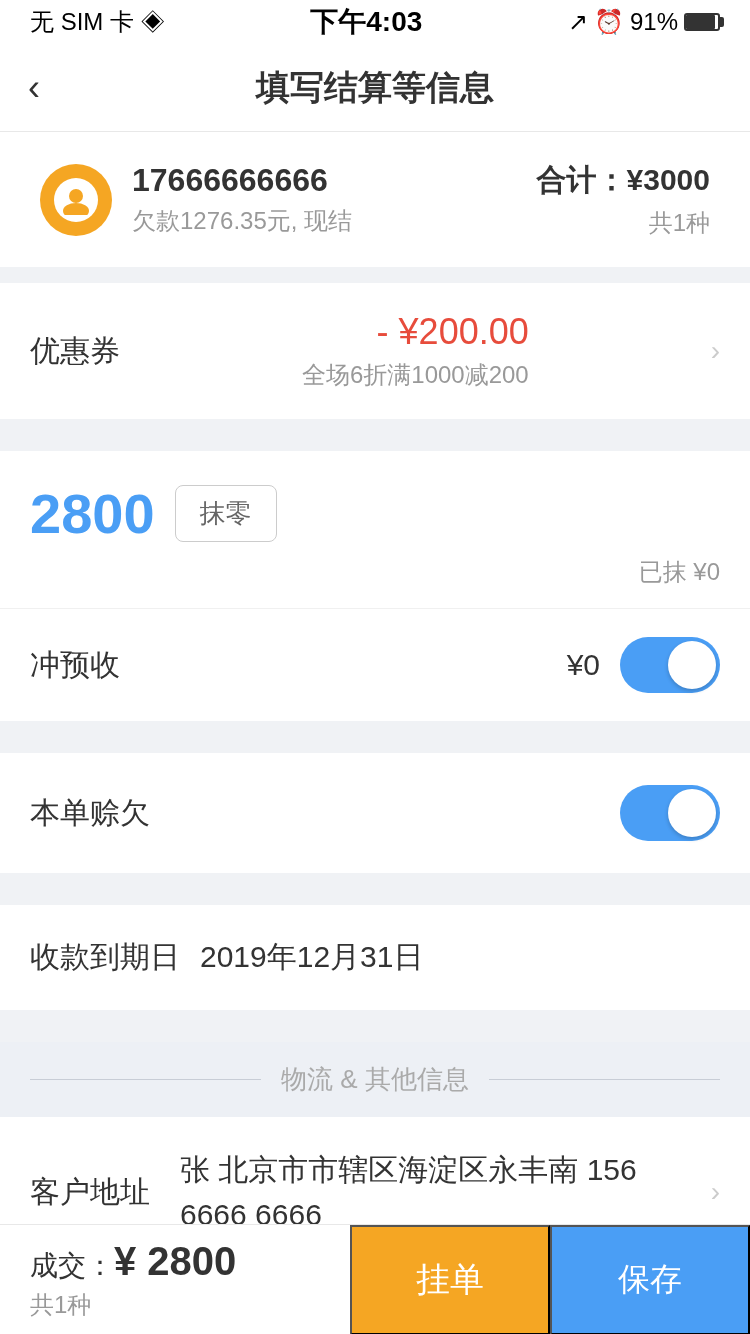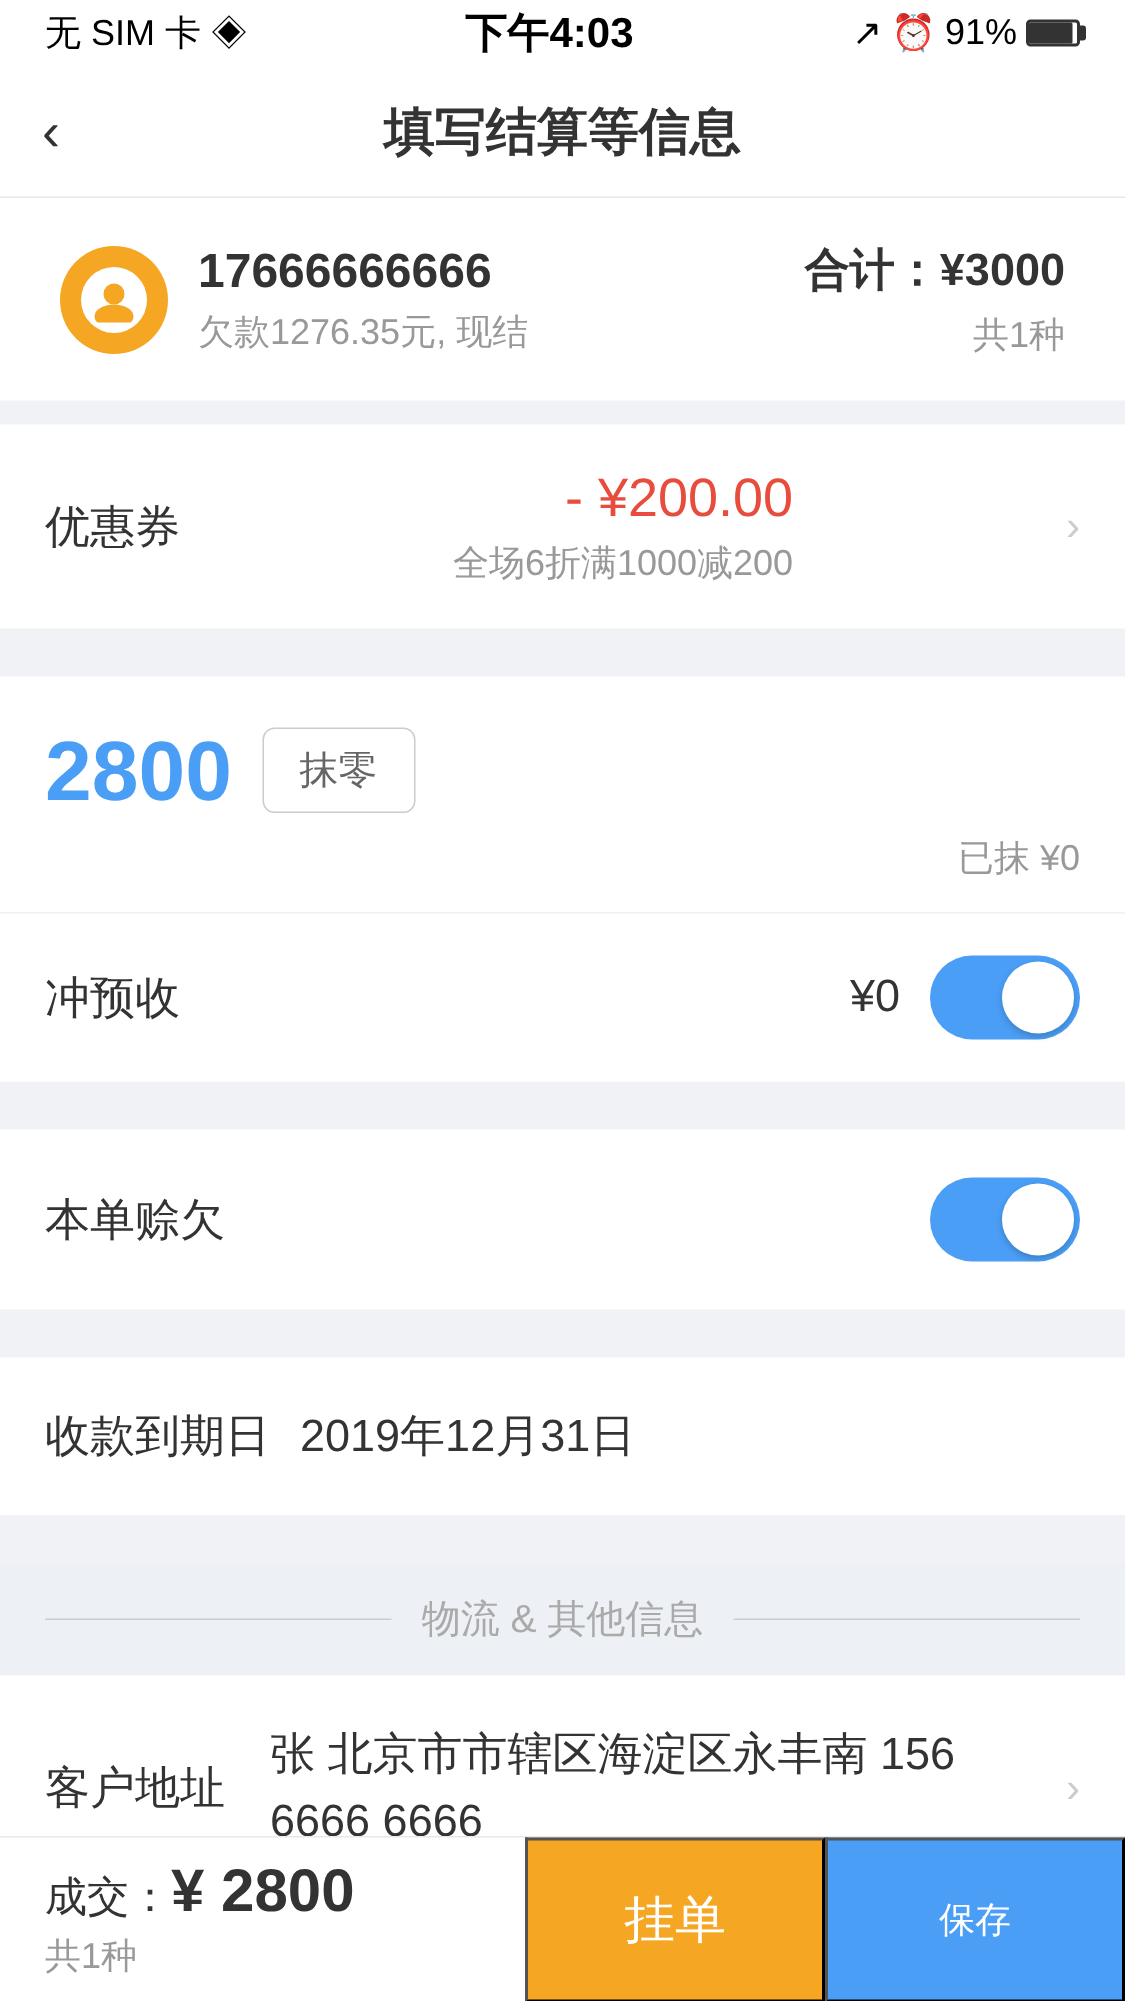--- a/index.html
+++ b/index.html
@@ -257,21 +257,21 @@
       font-weight: 500;
       cursor: pointer;
     }
     .btn-save {
       width: 200px;
       height: 110px;
       background: #4a9ef5;
       display: flex;
       align-items: center;
       justify-content: center;
-      font-size: 24px;
+      font-size: 32px;
       color: #fff;
       font-weight: 500;
       cursor: pointer;
     }
   </style>
 </head>
 <body>
 
 <div class="status-bar">
   <div class="status-left">

